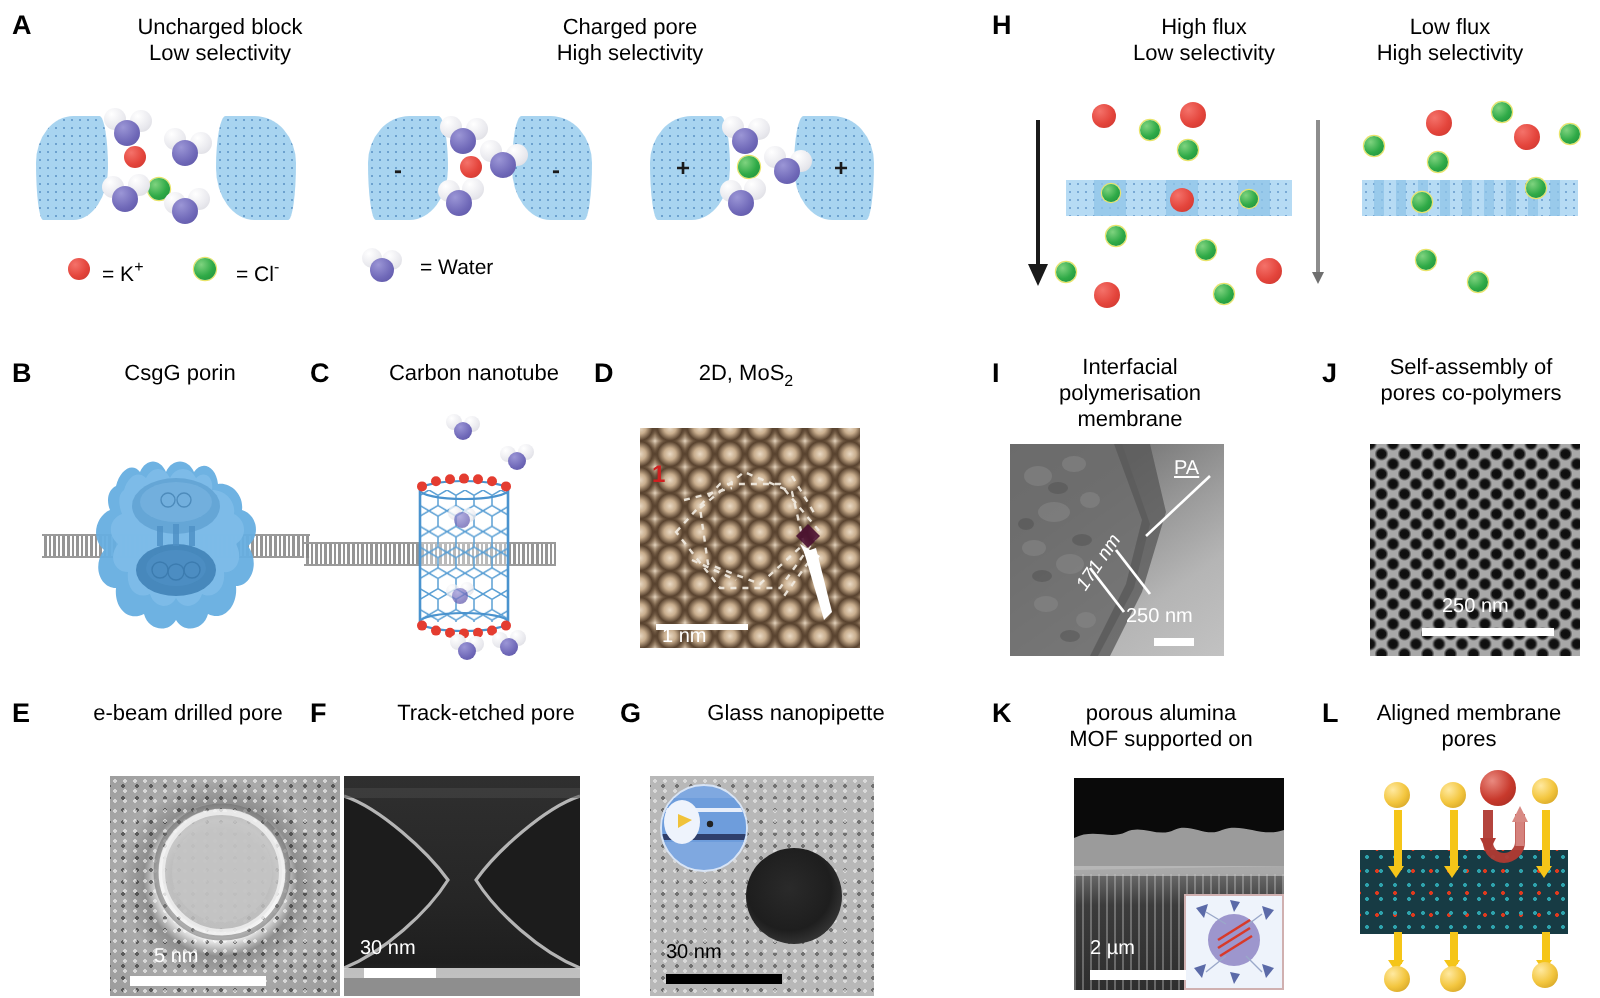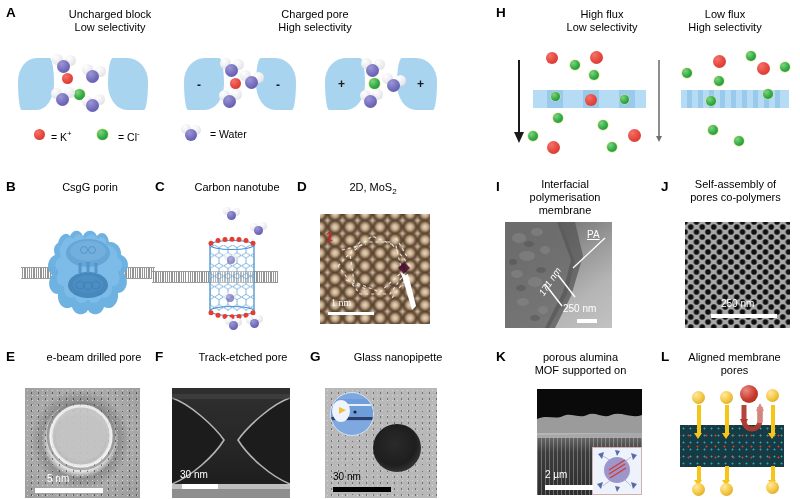--- a/index.html
+++ b/index.html
@@ -127,20 +127,21 @@
       radial-gradient(circle at 50% 50%, #e9d9c4 0%, #c8ad8d 30%, #5a4430 62%, rgba(46,33,21,0) 100%);
     background-size: 15px 13px;
     background-position: 7.5px 6.5px;
   }
   .numRed { position:absolute; color:#d02020; font-weight:bold; font-size:12px; }
 
   
   .ebeam {
     background:
       radial-gradient(circle at 48% 47%, #c9c9c9 0%, #c4c4c4 30%, #ffffff 35%, #8e8e8e 46%, #aaaaaa 60%, #9a9a9a 100%);
+    margin-left: 30px;
   }
   .grain {
     position:absolute; inset:0;
     background-image:
       radial-gradient(circle, rgba(255,255,255,.55) 0.8px, transparent 1px),
       radial-gradient(circle, rgba(0,0,0,.45) 0.8px, transparent 1px);
     background-size: 5px 5px, 7px 6px;
     background-position: 0 0, 3px 2px;
   }
   
@@ -506,21 +507,21 @@
         <polygon points="18,52 40,28 70,28 90,52 70,80 40,80"></polygon>
         <polygon points="30,40 52,22 76,32 82,58 60,78 34,68"></polygon>
         <path d="M22,36 L46,30 M26,66 L48,76 M76,24 L88,44 M88,62 L72,84"></path>
       </g>
       <polygon points="78,54 84,48 90,54 84,60" fill="#4a1030" opacity="0.9"></polygon>
       <path d="M92,96 L82,62 L88,60 L96,92 Z" fill="#ffffff"></path>
       <path d="M80,58 L90,64 L86,70 Z" fill="#ffffff"></path>
     </svg>
     <div class="numRed" style="left:6px; top:16px;">1</div>
     <div class="scalebar" style="left:8px; top:98px; width:46px; height:3px; background:#ffffff;"></div>
-    <div class="scalelbl lblwhite" style="left:11px; top:84px;font-family:Liberation Serif, serif;">1 nm</div>
+    <div class="scalelbl lblwhite" style="left:11px; top:100px;">1 nm</div>
   </div>
 
   <div class="plabel" style="left:496px; top:180px;">I</div>
   <div class="ptitle" style="left:505px; top:178px; width:120px;">
     <div>Interfacial</div>
     <div>polymerisation</div>
     <div>membrane</div>
   </div>
   <div class="micro ipm" style="left:505px; top:222px; width:107px; height:106px;">
     <svg viewBox="0 0 107 106" width="107" height="106" style="position:absolute; left:0; top:0;">

